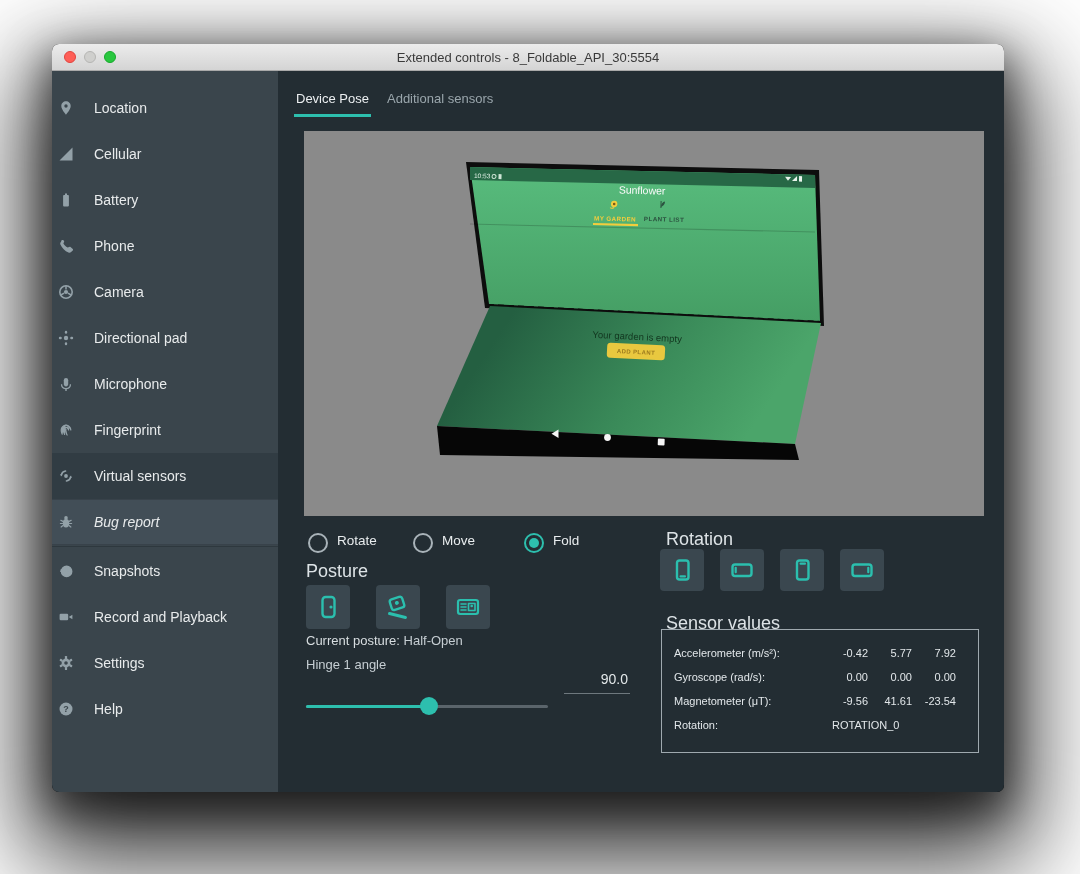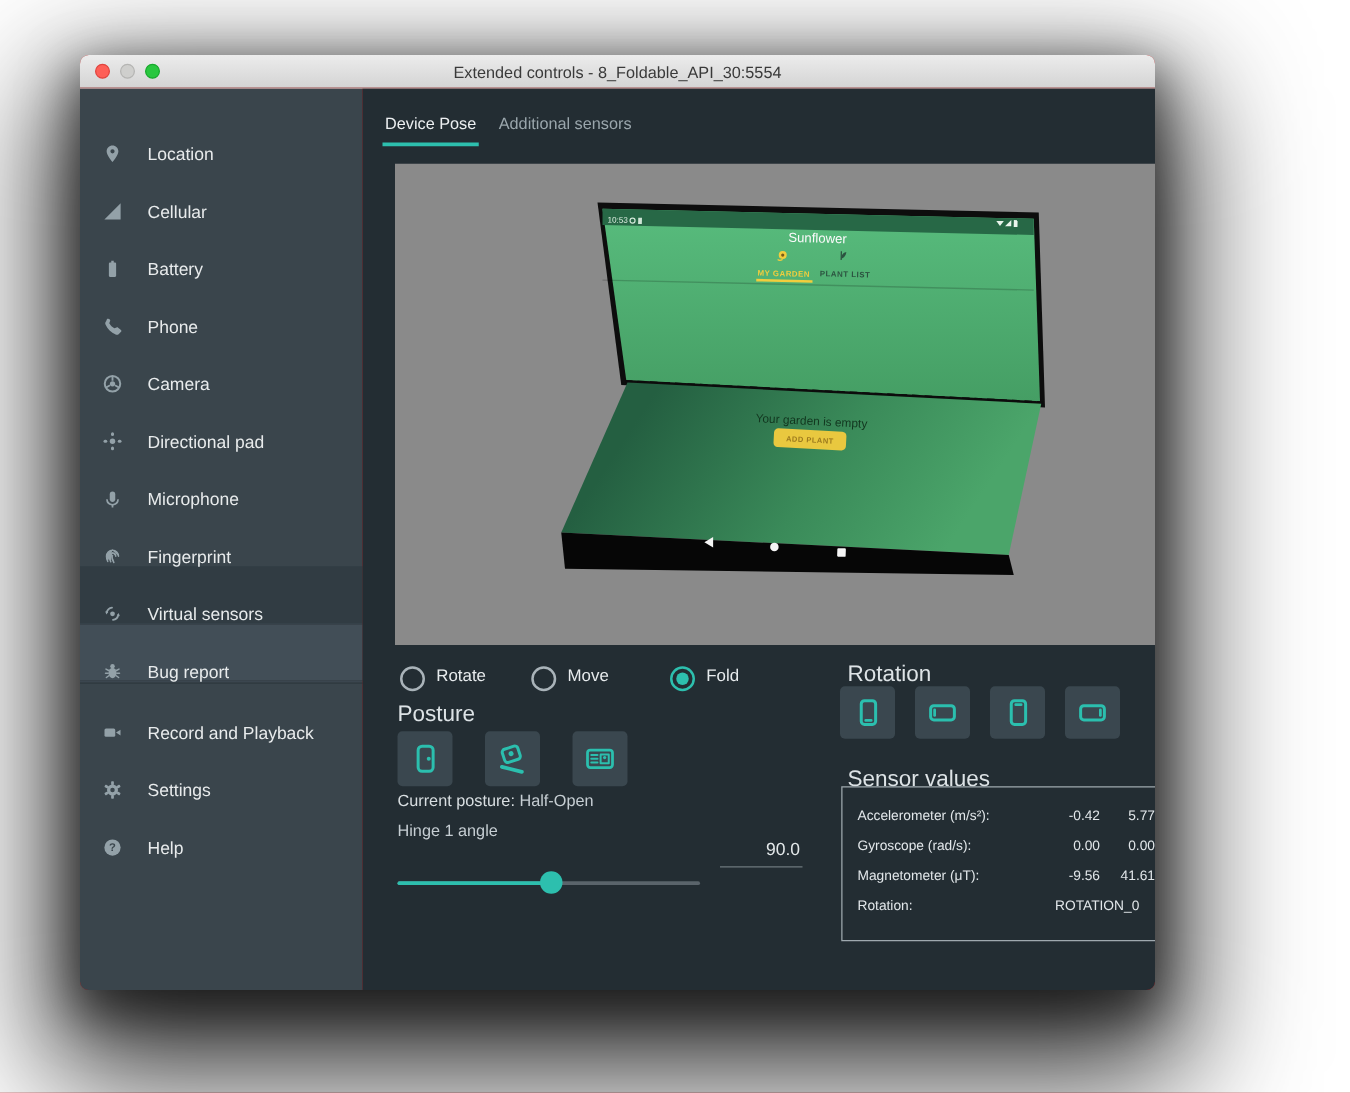--- a/index.html
+++ b/index.html
@@ -1,36 +1,36 @@
 <!DOCTYPE html>
 <html><head>
 <meta charset="utf-8">
 <style>
   html,body{margin:0;padding:0;width:1080px;height:874px;background:#ffffff;overflow:hidden;
     font-family:"Liberation Sans",sans-serif;-webkit-font-smoothing:antialiased;}
-  .window{position:absolute;left:64px;top:44px;width:860px;height:748px;border-radius:7px;overflow:hidden;
-    background:#b91c1c;box-shadow:0 45px 100px 25px rgba(0,0,0,.78),0 15px 40px 5px rgba(0,0,0,.55);}
+  .window{position:absolute;left:52px;top:44px;width:952px;height:748px;border-radius:7px;overflow:hidden;
+    background:#000000;box-shadow:0 45px 100px 25px rgba(0,0,0,.78),0 15px 40px 5px rgba(0,0,0,.55);}
   
   .titlebar{position:relative;height:26px;background:linear-gradient(#ececec,#d4d4d4);
     border-bottom:1px solid #a9a9a9;display:flex;align-items:center;justify-content:center;}
   .title{font-size:13px;color:#3a3a3a;}
   .lights{position:absolute;left:12px;top:0;height:26px;display:flex;align-items:center;gap:8px;}
   .light{width:12px;height:12px;border-radius:50%;}
   .light.red{background:#fe5f57;border:1px solid #e0443e;box-sizing:border-box;}
   .light.gray{background:#cfcfcd;border:1px solid #b5b5b3;box-sizing:border-box;}
   .light.green{background:#29c73f;border:1px solid #17a92c;box-sizing:border-box;}
   
   .app{display:flex;height:721px;}
   .sidebar{width:226px;background:#3A454C;padding-top:14px;box-sizing:border-box;flex:none;}
-  .sitem{height:46px;display:flex;align-items:flex-end;padding-left:16px;gap:18px;
+  .sitem{height:46px;display:flex;align-items:center;padding-left:4px;gap:18px;
     color:#E8EBEC;font-size:14px;cursor:default;}
   .sitem .ic{width:20px;display:flex;justify-content:center;flex:none;}
   .sitem svg{fill:#93A1A8;}
   .sitem.selected{background:#313C43;}
-  .sitem.alt{background:#424E57;box-shadow:inset 0 1px 0 rgba(0,0,0,.15),inset 0 -1px 0 rgba(0,0,0,.15);}
+  .sitem.alt{background:#424E57;box-shadow:inset 0 1px 0 rgba(0,0,0,.15),inset 0 -1px 0 rgba(0,0,0,.15);font-style:italic;}
   .sdivider{height:1px;background:#2E383E;margin:1px 0;}
   .main{position:relative;flex:1;background:#232D33;}
   
   .tabs{position:absolute;left:16px;top:20px;display:flex;gap:14px;}
   .tab{font-size:13px;padding:0 2px 8px 2px;color:#9AA6AC;border-bottom:3px solid transparent;}
   .tab.active{color:#ECEFF1;border-bottom-color:#2DBFAE;}
   
   .viewport{position:absolute;left:26px;top:60px;width:680px;height:385px;background:#8A8A8A;}
   .viewport svg{display:block;}
   svg text{font-family:"Liberation Sans",sans-serif;}
@@ -186,20 +186,30 @@
                 <line x1="5" y1="11.6" x2="3.1" y2="13"></line>
                 <line x1="11.1" y1="7.4" x2="13.2" y2="6.3"></line>
                 <line x1="11.4" y1="9.5" x2="13.6" y2="9.5"></line>
                 <line x1="11" y1="11.6" x2="12.9" y2="13"></line>
               </g>
             </svg>
           </span>
         <span>Bug report</span>
       </div>
       <div class="sdivider"></div>
+      <div class="sitem">
+        <span class="ic">
+            <svg width="16" height="16" viewBox="0 0 16 16" fill="none" stroke="#93A1A8" stroke-width="1.5">
+              <circle cx="8.6" cy="8.4" r="5.1"></circle>
+              <path d="M8.6 5.6v3l2.1 1.3"></path>
+              <path d="M3.5 6.2 2.6 8.9" stroke-width="1.3"></path>
+            </svg>
+          </span>
+        <span>Snapshots</span>
+      </div>
       <div class="sitem">
         <span class="ic">
             <svg width="16" height="16" viewBox="0 0 16 16">
               <rect x="1.6" y="4.7" width="8.6" height="6.6" rx="1.2"></rect>
               <path d="M10.8 8l3.6-2.3v4.6z"></path>
             </svg>
           </span>
         <span>Record and Playback</span>
       </div>
       <div class="sitem">

